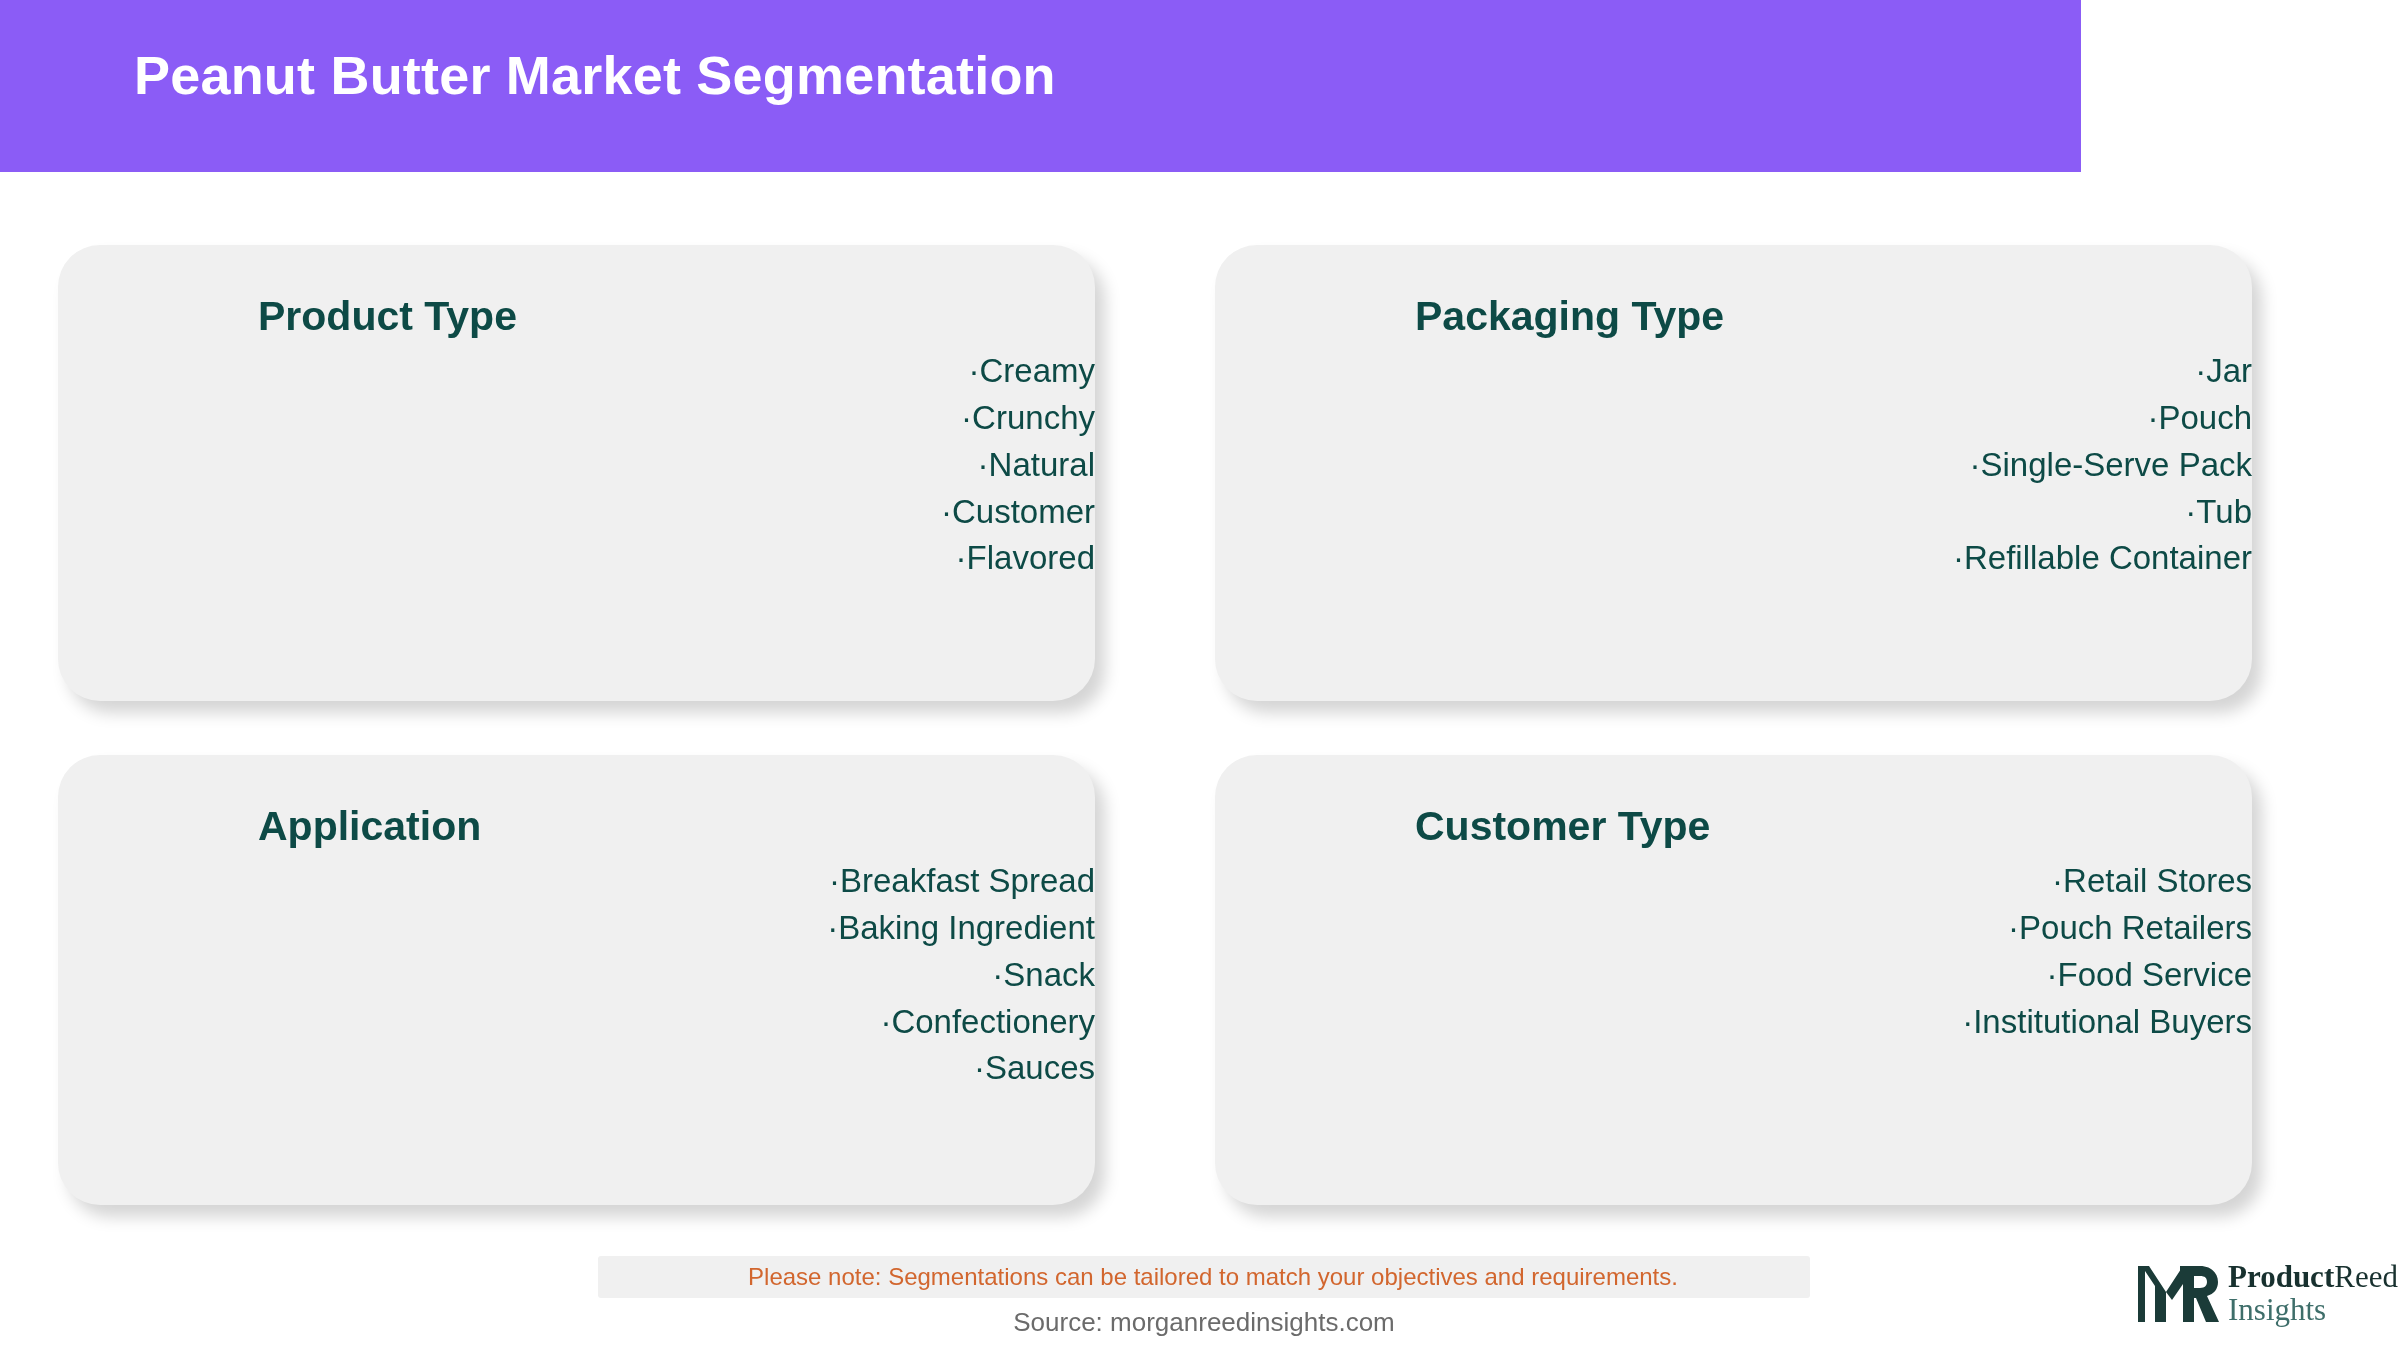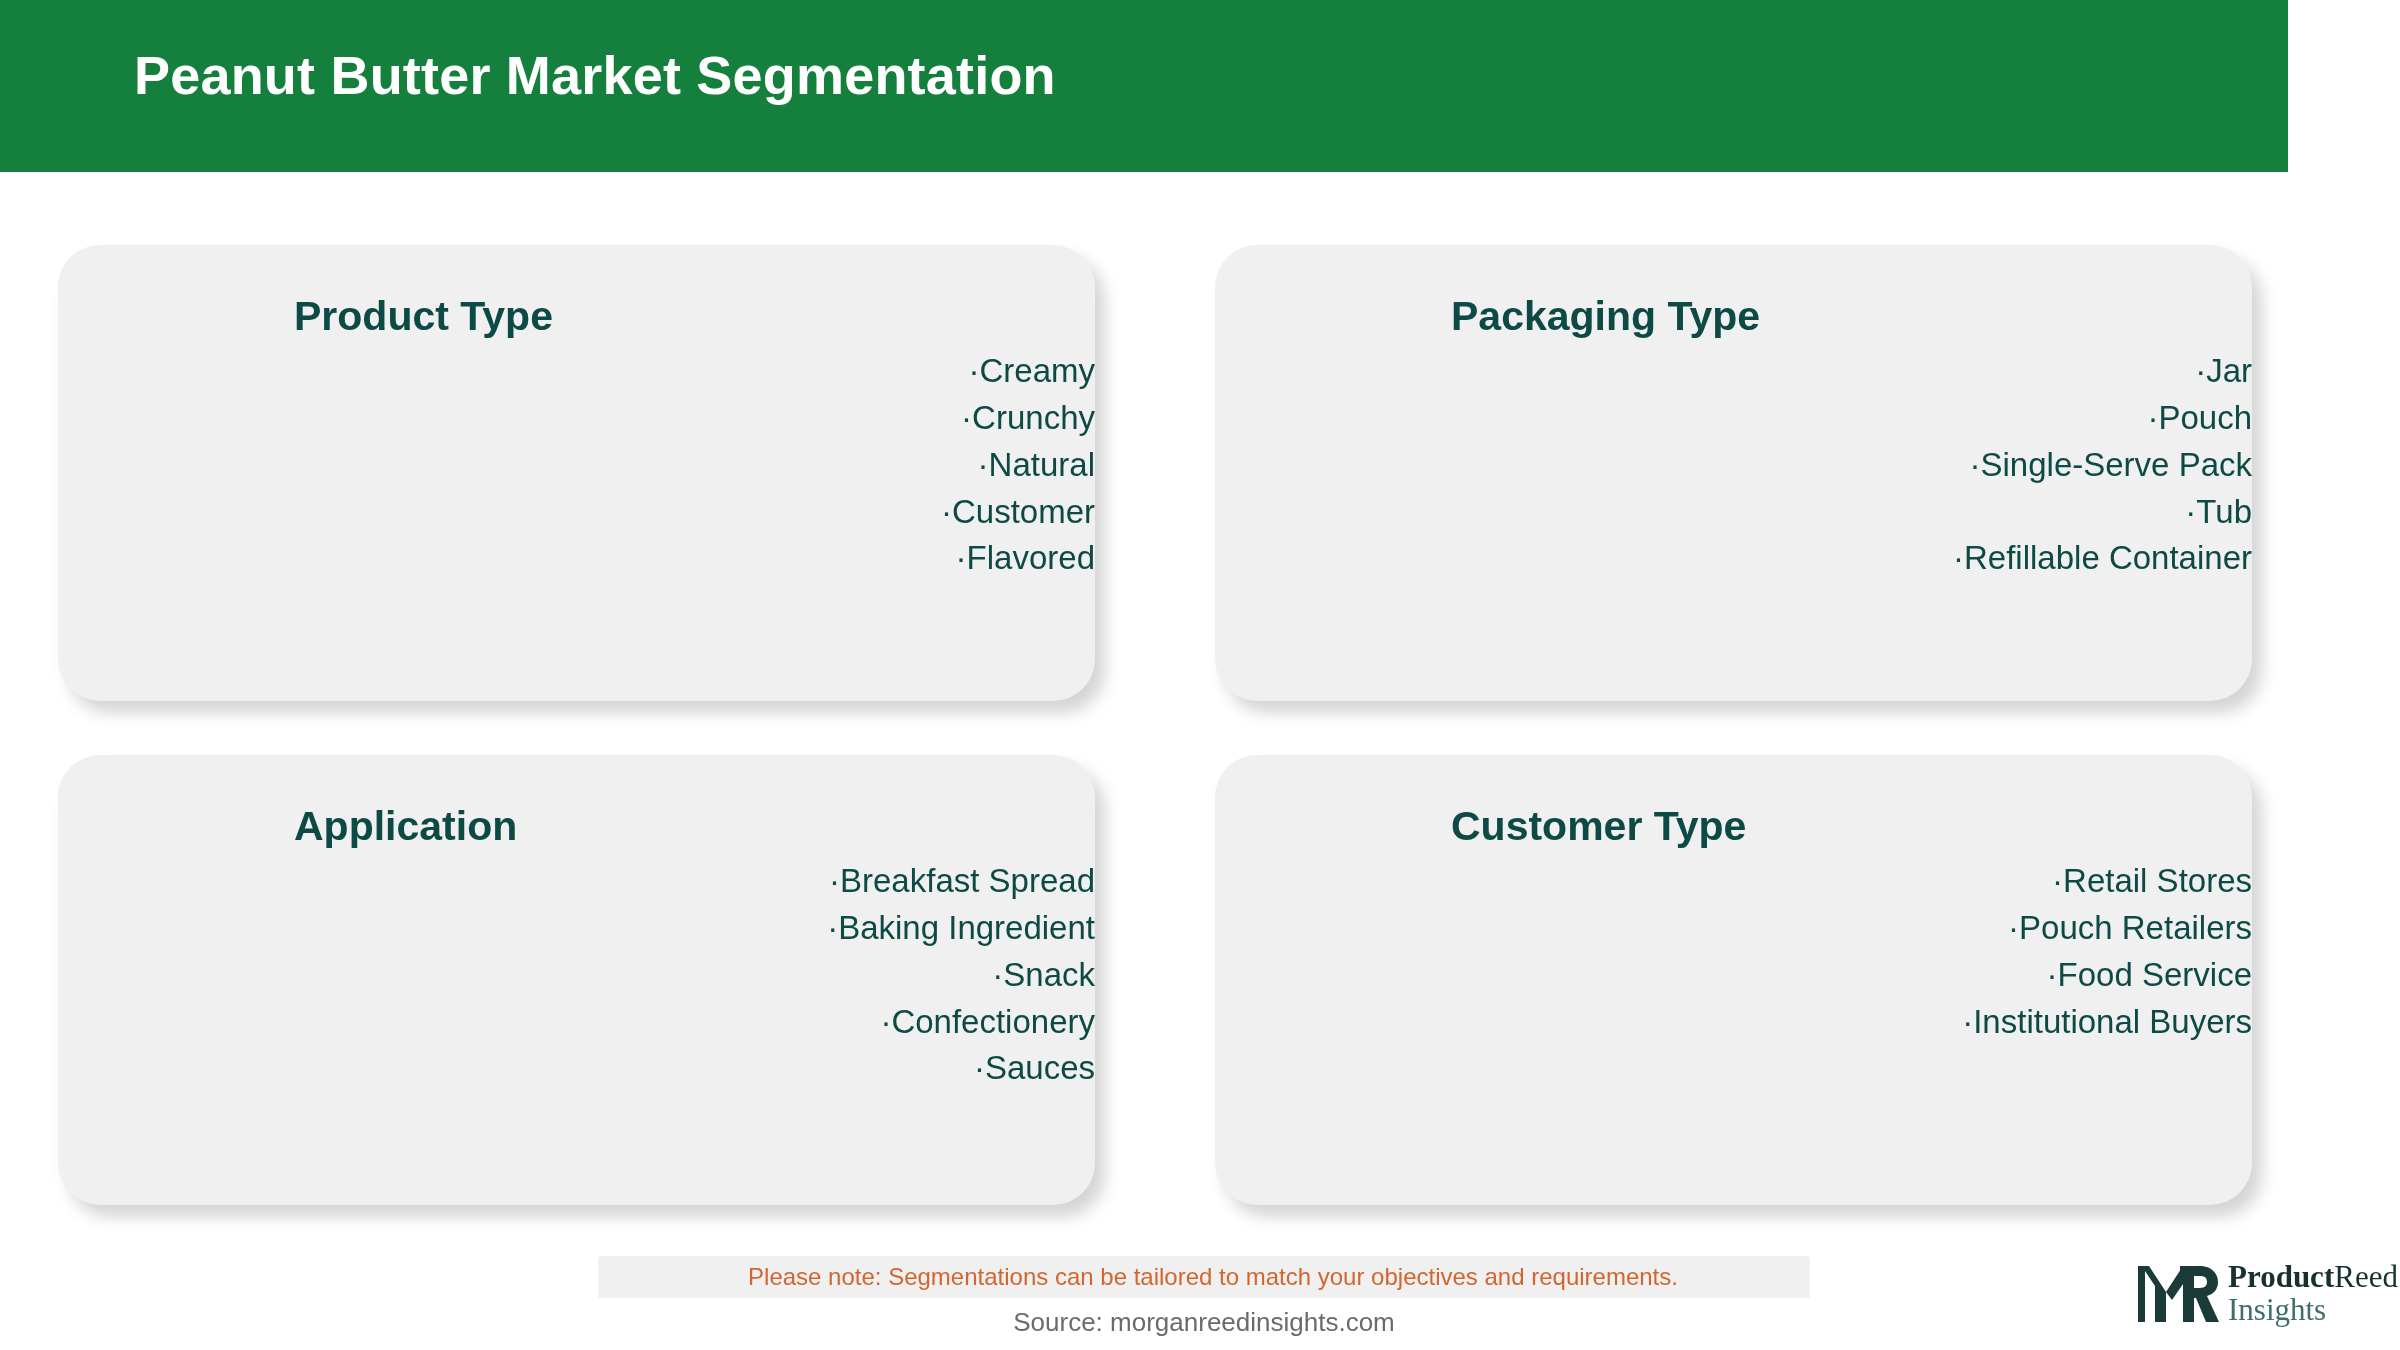--- a/index.html
+++ b/index.html
@@ -13,23 +13,23 @@
     font-family: "Liberation Sans", sans-serif;
     overflow: hidden;
     position: relative;
   }
 
   
   #header-bar {
     position: absolute;
     left: 0;
     top: 0;
-    width: 2288px;
+    width: 2081px;
     height: 172px;
-    background: #15803d;
+    background: #8b5cf6;
   }
   #page-title {
     position: absolute;
     left: 134px;
     top: 44px;
     font-size: 54px;
     font-weight: bold;
     color: #ffffff;
     letter-spacing: 0.2px;
     white-space: nowrap;
@@ -57,21 +57,20 @@
   .card-pos-2 { left: 58px;   top: 583px; width: 1037px; height: 450px; }
   .card-pos-3 { left: 1215px; top: 583px; width: 1037px; height: 450px; }
 
   .card-title {
     font-size: 41px;
     font-weight: bold;
     color: #0d4a46;
     line-height: 1.05;
     margin-bottom: 10px;
     white-space: nowrap;
-    margin-left: 36px;
   }
   .card-list {
     list-style: none;
     margin: 0;
     padding: 0;
   }
   .card-list li {
     font-size: 33px;
     color: #0d4a46;
     line-height: 1.42;

